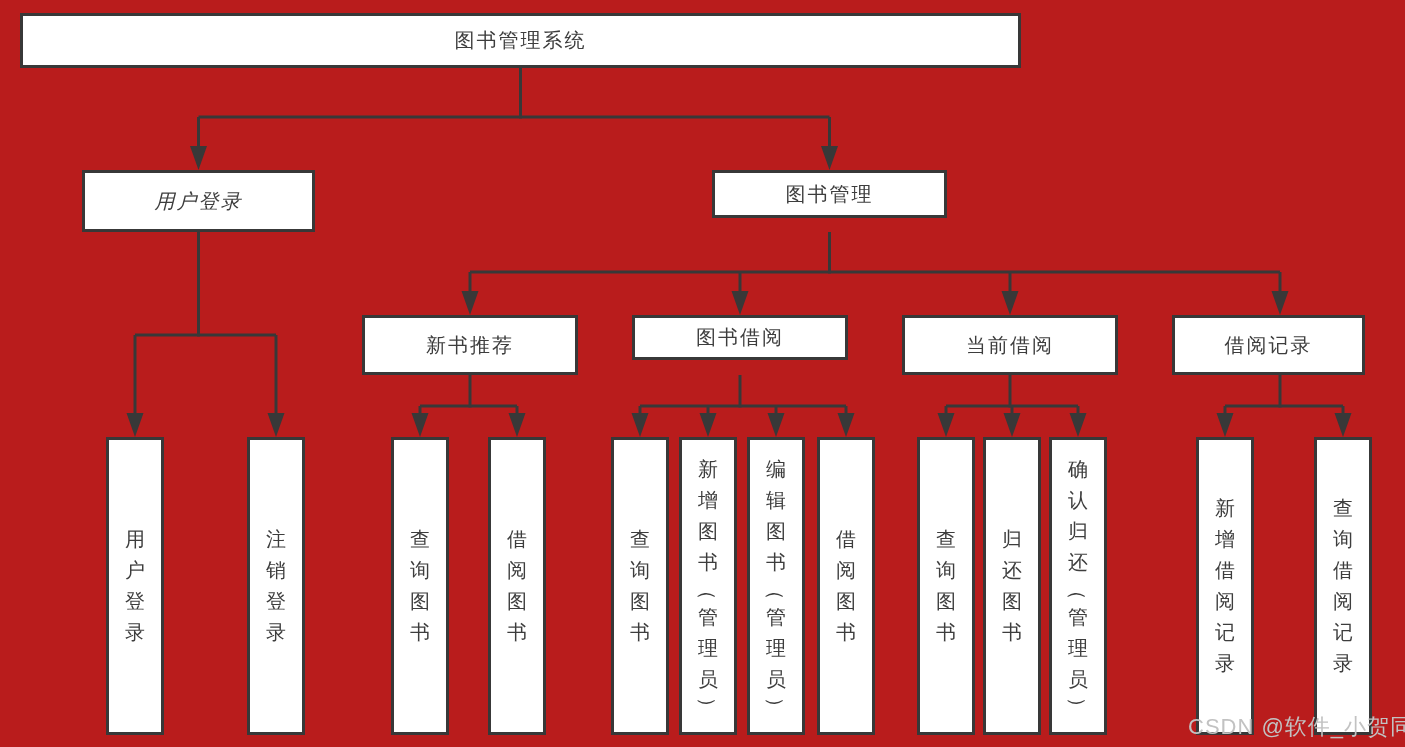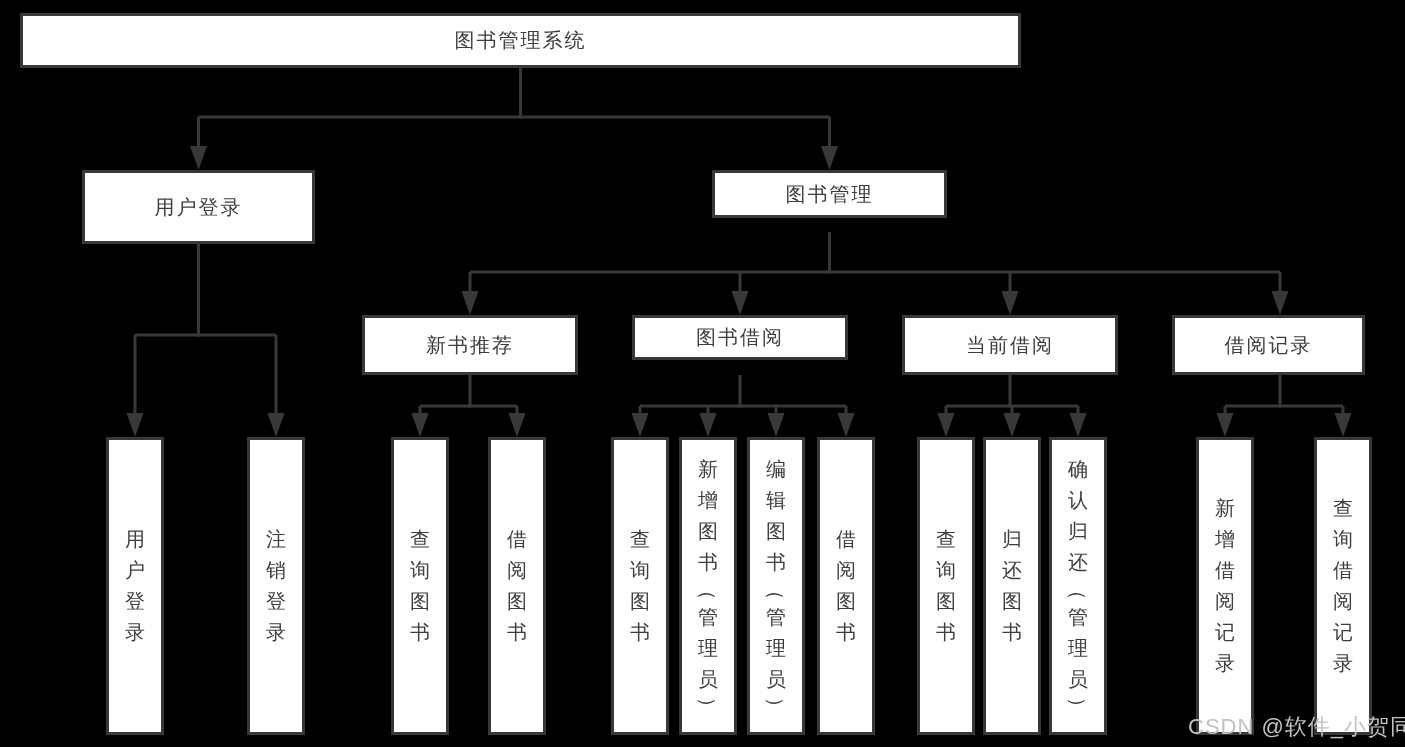--- a/index.html
+++ b/index.html
@@ -1,20 +1,20 @@
 <!DOCTYPE html>
 <html><head>
 <meta charset="utf-8">
 <style>
   html, body { margin: 0; padding: 0; background: #ffffff; }
   .stage {
     position: relative;
     width: 1405px;
     height: 747px;
-    background: #000000;
+    background: #b91c1c;
     overflow: hidden;
     font-family: "Liberation Sans", sans-serif;
   }
   .connectors {
     position: absolute;
     left: 0; top: 0;
     width: 1405px; height: 747px;
     z-index: 0;
   }
   .node {
@@ -43,21 +43,21 @@
     font-size: 20px;
     text-align: center;
   }
   .vbox .ch.rot {
     transform: rotate(90deg);
     height: 24px;
     line-height: 24px;
   }
   
   #root   { left: 20px;  top: 13px;  width: 1001px; height: 55px; }
-  #l2-0   { left: 82px;  top: 170px; width: 233px; height: 74px; }
+  #l2-0   { left: 82px;  top: 170px; width: 233px; height: 62px; font-style: italic; }
   #l2-1   { left: 712px; top: 170px; width: 235px; height: 48px; }
   #l3-0   { left: 362px;  top: 315px; width: 216px; height: 60px; }
   #l3-1   { left: 632px;  top: 315px; width: 216px; height: 45px; }
   #l3-2   { left: 902px;  top: 315px; width: 216px; height: 60px; }
   #l3-3   { left: 1172px; top: 315px; width: 193px; height: 60px; }
   #lf-a0  { left: 106px; }
   #lf-a1  { left: 247px; }
   #lf-b0  { left: 391px; }
   #lf-b1  { left: 488px; }
   #lf-c0  { left: 611px; }

